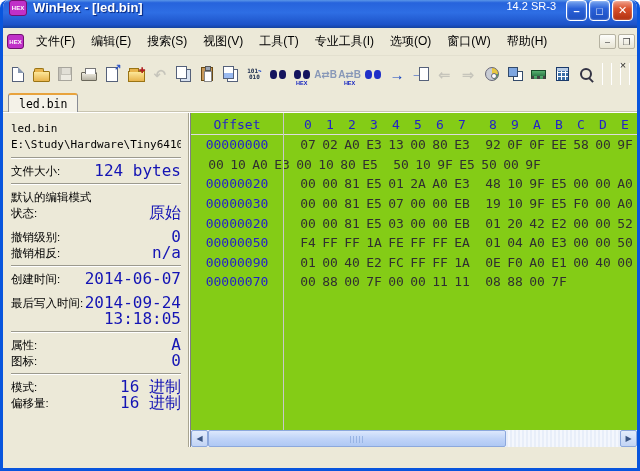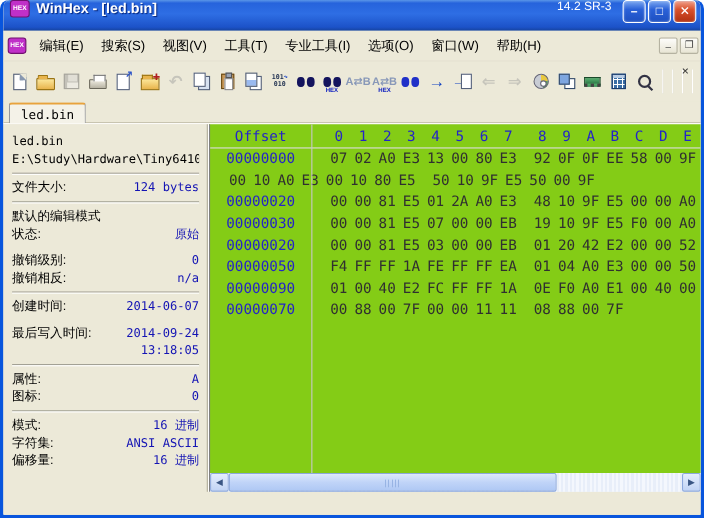--- a/index.html
+++ b/index.html
@@ -101,21 +101,21 @@
     height:19px; padding:2px 10px 0 10px; background:#F4F2E8; border:1px solid #898C95; border-bottom:none;
     border-top:2px solid #E8A33D; border-radius:3px 3px 0 0; font-family:"DejaVu Sans Mono",monospace;
     font-size:11.5px; color:#000;
   }
 
   
   .main { display:flex; height:355px; background:#ECE9D8; }
   .sidepanel { width:187px; height:334px; padding:8px 8px 0 8px; border-right:1px solid #fff; box-shadow:-1px 0 0 #A8A490 inset; overflow:hidden; font-size:11.5px; }
   .info-row { display:flex; justify-content:space-between; line-height:16px; white-space:nowrap; }
   .info-row .lbl { color:#000; }
-  .info-row .val { color:#1414B4; font-family:"DejaVu Sans Mono",monospace; font-size:11px; }
+  .info-row .val { color:#1414B4; font-family:"DejaVu Sans Mono",monospace; font-size:16px; }
   .info-row.pathline { font-family:"DejaVu Sans Mono",monospace; font-size:11px; overflow:hidden; }
   .divider { height:2px; border-top:1px solid #9C9A8E; border-bottom:1px solid #fff; margin:4px 0; }
   .gap8 { height:8px; }
 
   .rightcol { flex:1 1 auto; display:flex; flex-direction:column; }
   .hexarea { position:relative; height:317px; background:#84cc16; border-left:1px solid #808080; overflow:hidden;
              font-family:"DejaVu Sans Mono",monospace; font-size:13px; }
   .hexhead { display:flex; height:22px; align-items:center; color:#2424C8; border-bottom:1px solid #DCDCDC; padding-top:2px;}
   .offcell { width:92px; text-align:center; flex:0 0 auto; color:#2424C8; }
   .bytecells { display:flex; }
@@ -153,20 +153,21 @@
     <div class="title-text">WinHex - [led.bin]</div>
     <div class="version-text">14.2 SR-3</div>
     <div class="winbtn">–</div>
     <div class="winbtn">□</div>
     <div class="winbtn close">✕</div>
   </div>
 
   <div class="menubar">
     <div class="hexlogo menu-hexlogo">HEX</div>
     <div id="menu-items" style="display:flex;">
+        <div class="menu-item">文件(F)</div>
         <div class="menu-item">编辑(E)</div>
         <div class="menu-item">搜索(S)</div>
         <div class="menu-item">视图(V)</div>
         <div class="menu-item">工具(T)</div>
         <div class="menu-item">专业工具(I)</div>
         <div class="menu-item">选项(O)</div>
         <div class="menu-item">窗口(W)</div>
         <div class="menu-item">帮助(H)</div>
       </div>
     <div class="menu-spacer"></div>
@@ -313,24 +314,20 @@
           <div class="val">A</div>
         </div>
         <div class="info-row">
           <div class="lbl">图标:</div>
           <div class="val">0</div>
         </div>
         <div class="divider"></div>
         <div class="info-row">
           <div class="lbl">模式:</div>
           <div class="val">16 进制</div>
-        </div>
-        <div class="info-row">
-          <div class="lbl">字符集:</div>
-          <div class="val">ANSI ASCII</div>
         </div>
         <div class="info-row">
           <div class="lbl">偏移量:</div>
           <div class="val">16 进制</div>
         </div>
       </div>
 
     <div class="rightcol">
       <div class="hexarea" id="hexarea">
         <div class="offdiv"></div>

